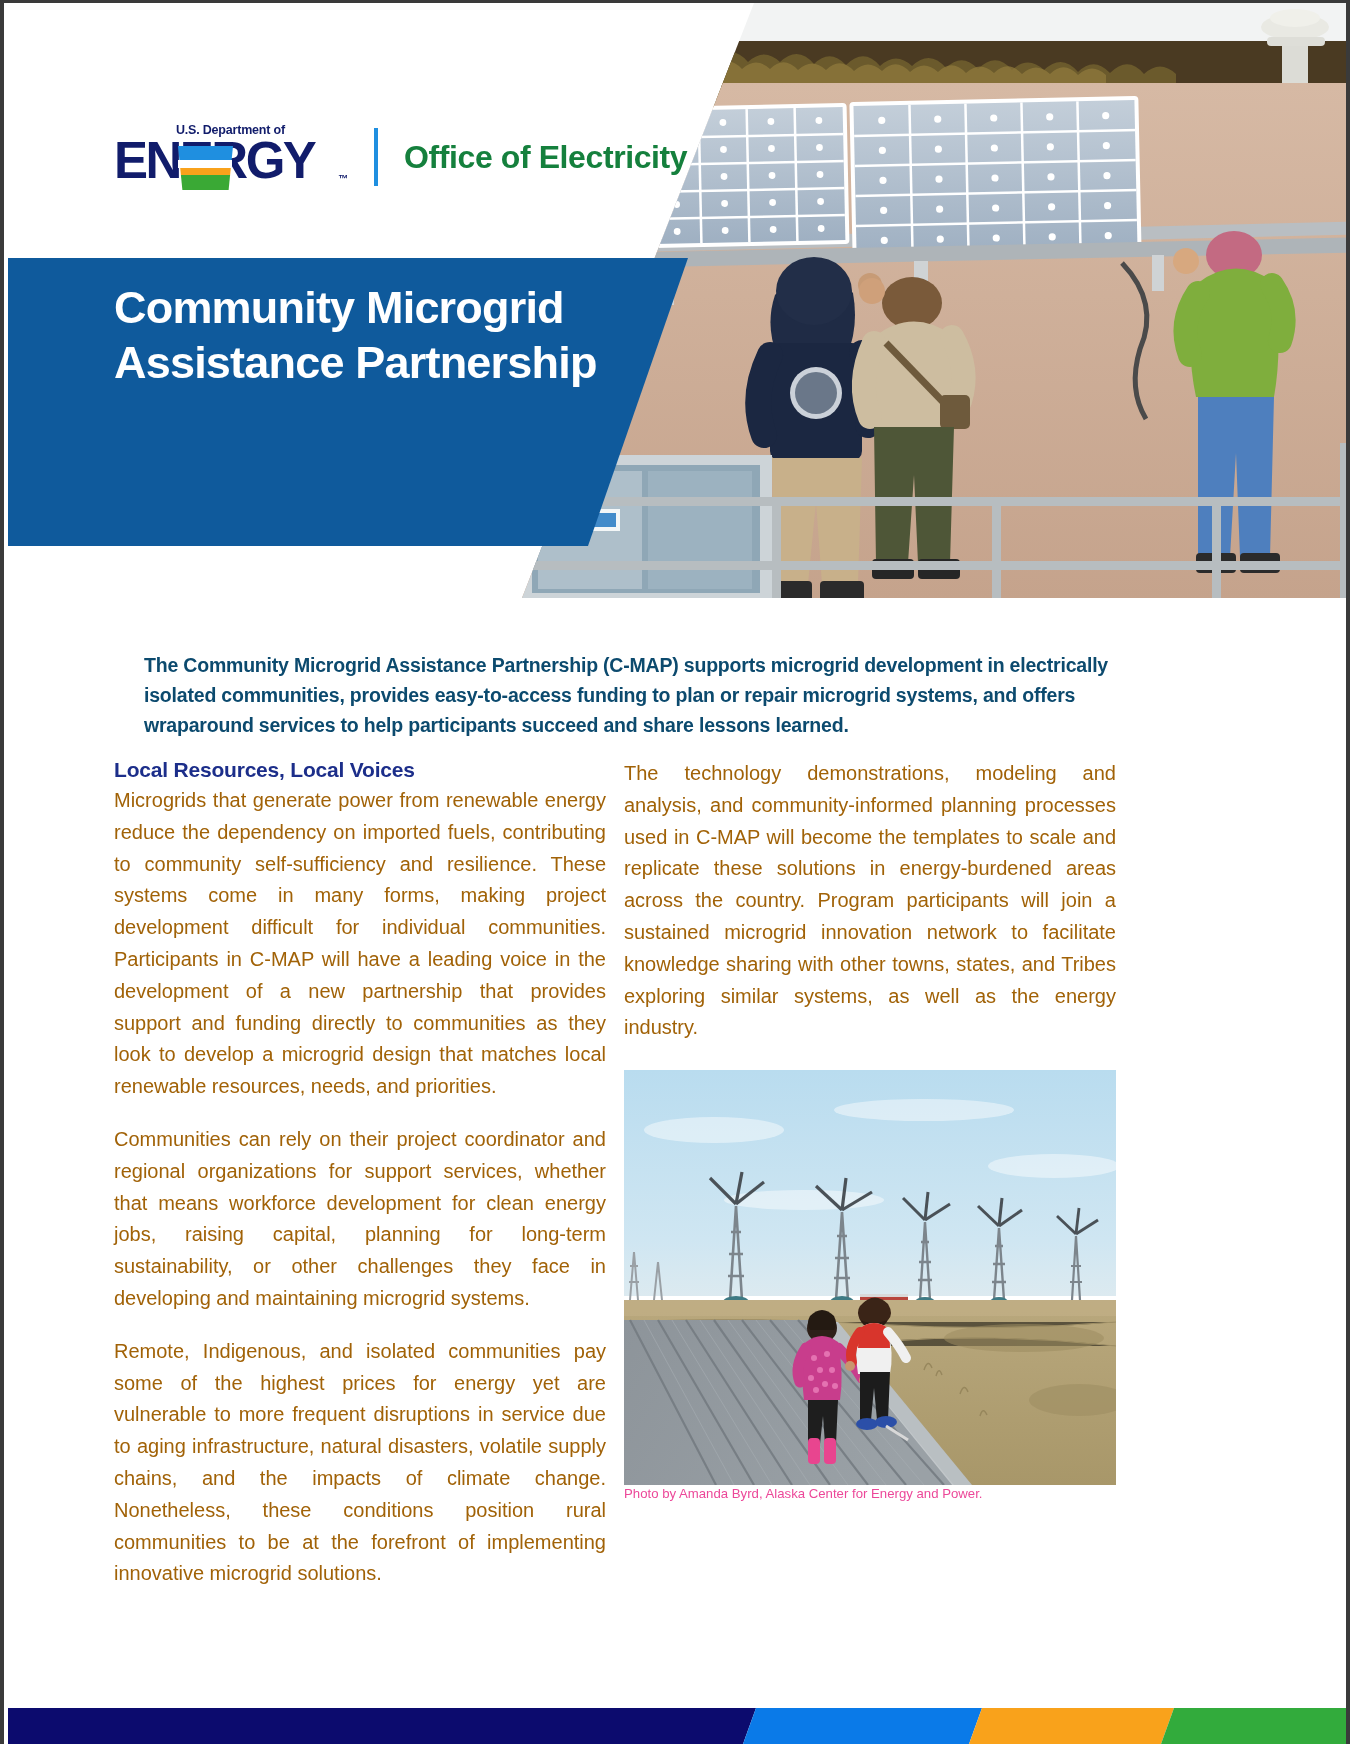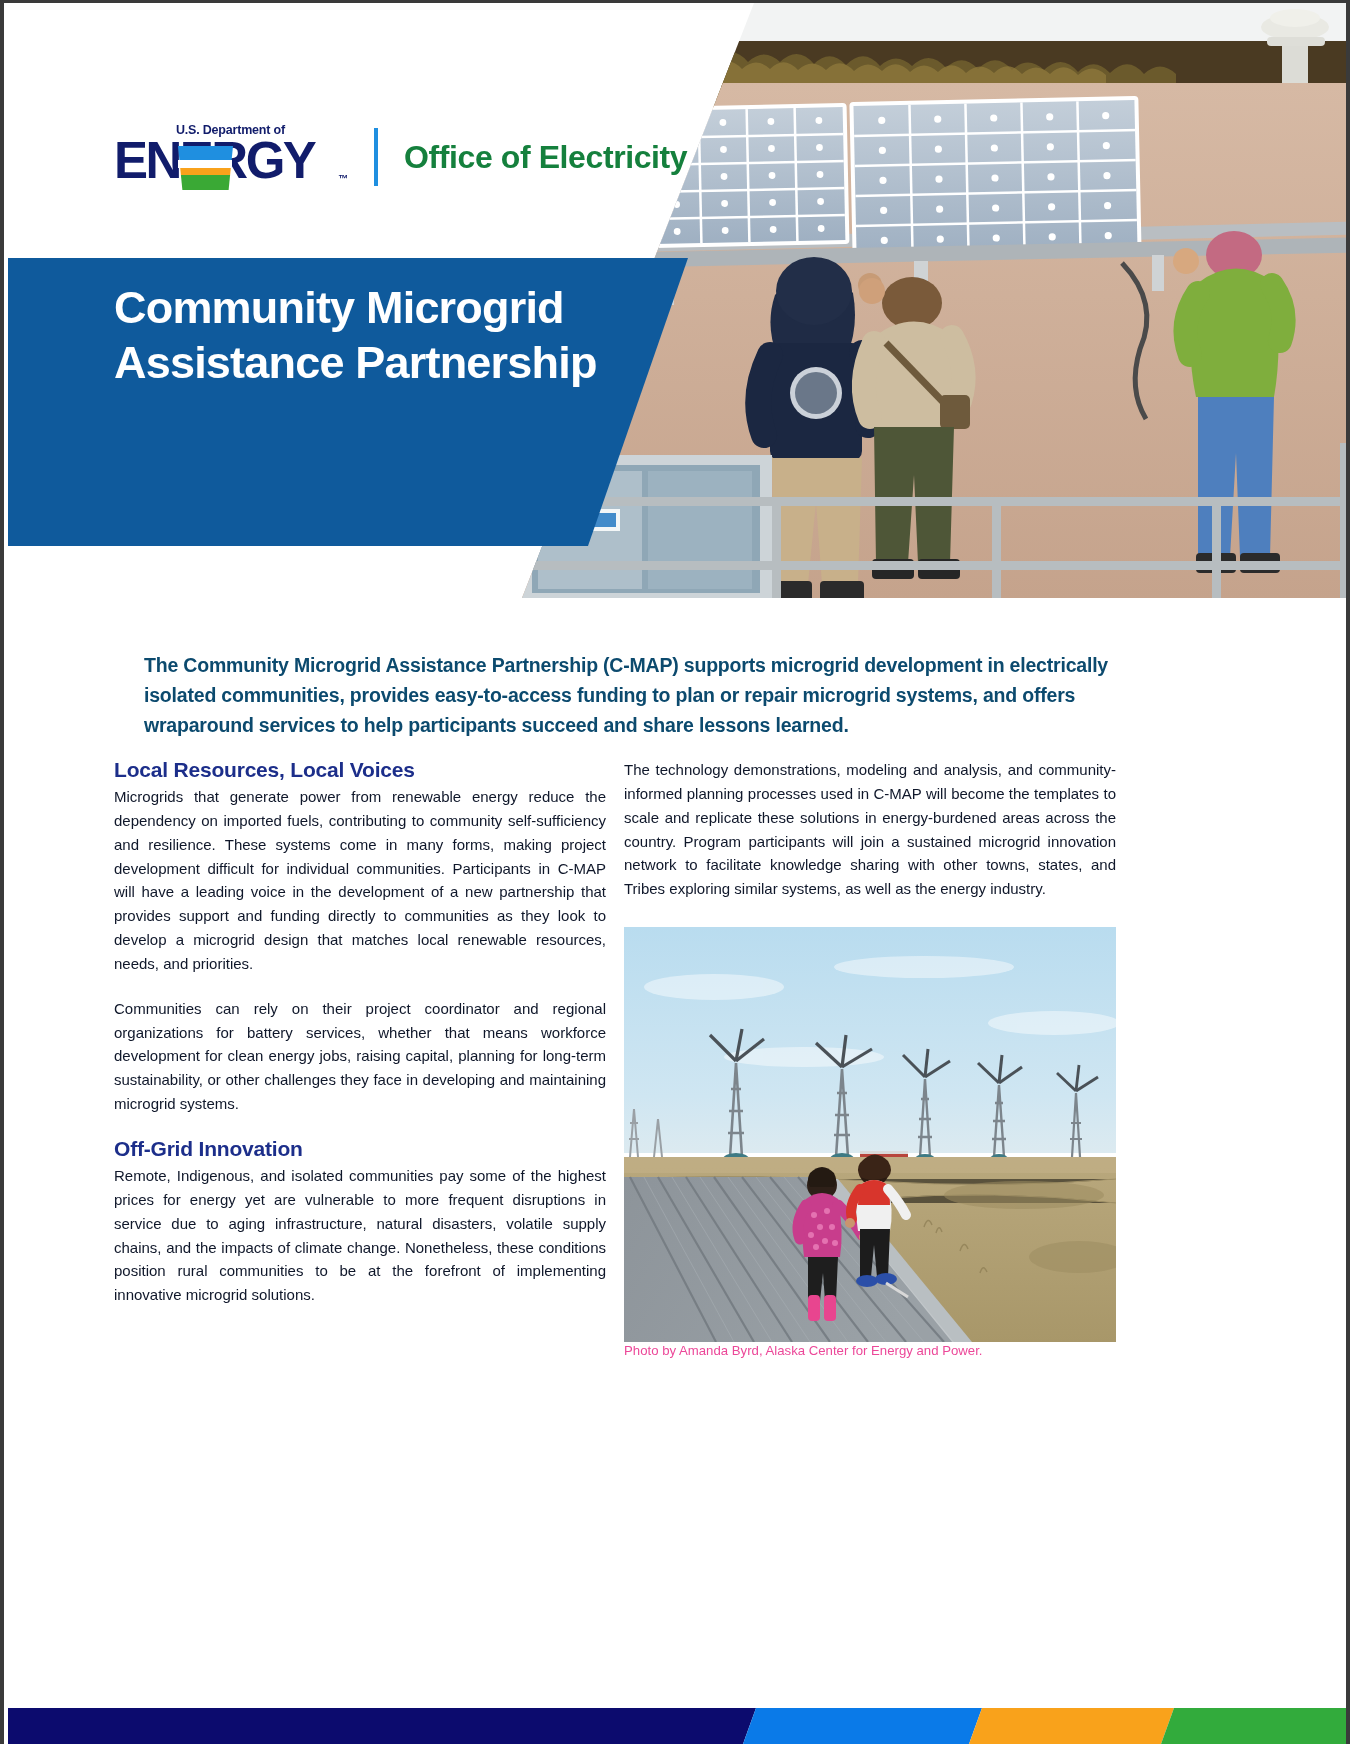--- a/index.html
+++ b/index.html
@@ -151,23 +151,23 @@
   #col-right { left: 620px; }
 
   .sec-head {
     font-size: 21px;
     font-weight: bold;
     color: #1c2e8a;
     letter-spacing: -0.2px;
     margin-bottom: 3px;
   }
   .para {
-    font-size: 15px;
+    font-size: 20px;
     line-height: 1.59;
-    color: #0f172a;
+    color: #a16207;
     text-align: justify;
     margin-bottom: 21px;
   }
   .para:last-child { margin-bottom: 0; }
   .para.tight { margin-bottom: 0; }
 
   
   #wind-photo {
     margin-top: 26px;
     width: 492px;
@@ -430,22 +430,21 @@
   </div>
 
   <div id="title-banner"></div>
   <h1 id="title-text">Community Microgrid Assistance Partnership</h1>
 
   <p id="intro">The Community Microgrid Assistance Partnership (C-MAP) supports microgrid development in electrically isolated communities, provides easy-to-access funding to plan or repair microgrid systems, and offers wraparound services to help participants succeed and share lessons learned.</p>
 
   <div class="col" id="col-left">
     <h2 class="sec-head">Local Resources, Local Voices</h2>
     <p class="para">Microgrids that generate power from renewable energy reduce the dependency on imported fuels, contributing to community self-sufficiency and resilience. These systems come in many forms, making project development difficult for individual communities. Participants in C-MAP will have a leading voice in the development of a new partnership that provides support and funding directly to communities as they look to develop a microgrid design that matches local renewable resources, needs, and priorities.</p>
-    <p class="para">Communities can rely on their project coordinator and regional organizations for battery services, whether that means workforce development for clean energy jobs, raising capital, planning for long-term sustainability, or other challenges they face in developing and maintaining microgrid systems.</p>
-    <h2 class="sec-head">Off-Grid Innovation</h2>
+    <p class="para">Communities can rely on their project coordinator and regional organizations for support services, whether that means workforce development for clean energy jobs, raising capital, planning for long-term sustainability, or other challenges they face in developing and maintaining microgrid systems.</p>
     <p class="para tight">Remote, Indigenous, and isolated communities pay some of the highest prices for energy yet are vulnerable to more frequent disruptions in service due to aging infrastructure, natural disasters, volatile supply chains, and the impacts of climate change. Nonetheless, these conditions position rural communities to be at the forefront of implementing innovative microgrid solutions.</p>
   </div>
 
   <div class="col" id="col-right">
     <p class="para tight">The technology demonstrations, modeling and analysis, and community-informed planning processes used in C-MAP will become the templates to scale and replicate these solutions in energy-burdened areas across the country. Program participants will join a sustained microgrid innovation network to facilitate knowledge sharing with other towns, states, and Tribes exploring similar systems, as well as the energy industry.</p>
 
     <div id="wind-photo">
       <svg viewBox="0 0 492 415" xmlns="http://www.w3.org/2000/svg" aria-hidden="true">
         <defs>
           <linearGradient id="skyG" x1="0" y1="0" x2="0" y2="1">

